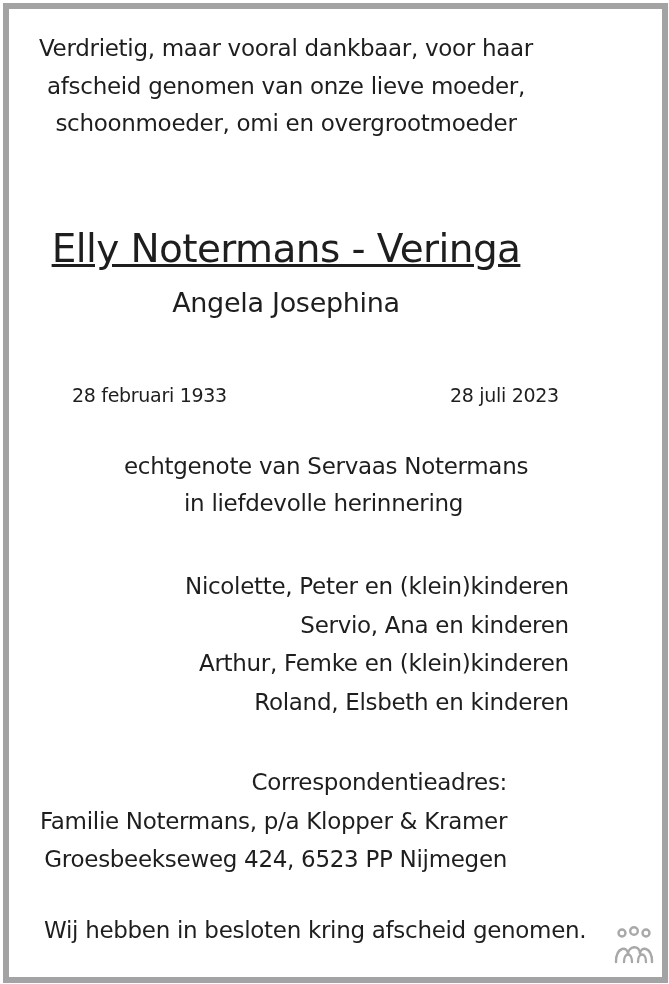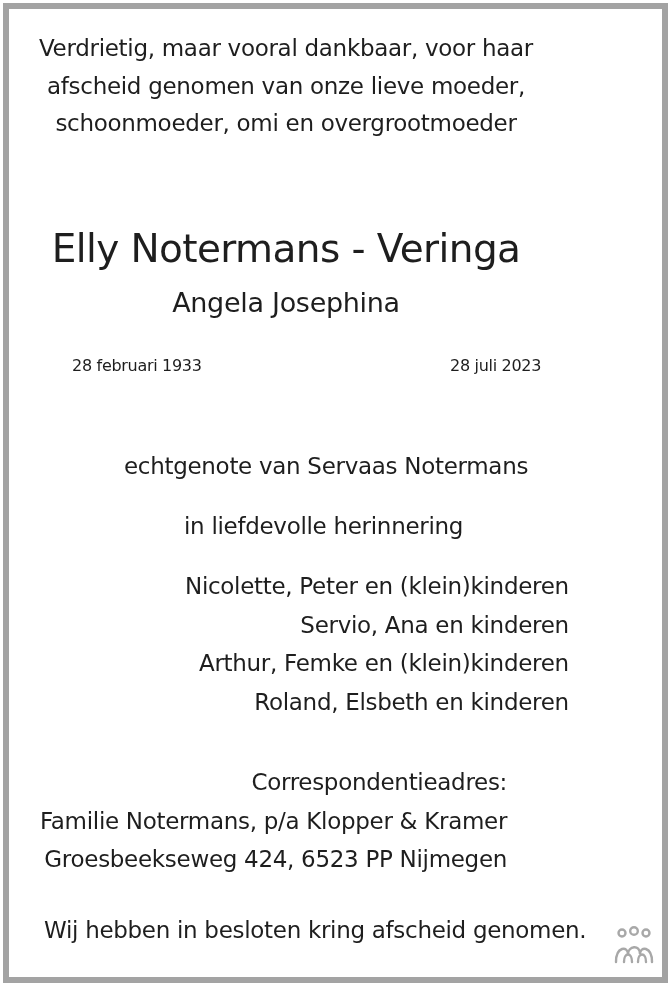--- a/index.html
+++ b/index.html
@@ -4,23 +4,23 @@
   <style>
     html, body { margin: 0; padding: 0; background: #ffffff; }
     body { width: 669px; height: 984px; position: relative; overflow: hidden; }
     .frame {
       position: absolute; left: 3px; top: 3px; width: 653px; height: 968px;
       border: 6px solid #a3a3a3; background: #fff; box-sizing: content-box;
     }
     .t { position: absolute; font-family: "DejaVu Sans", sans-serif; color: #1e1e1e; white-space: nowrap; letter-spacing: -0.3px; }
     .center { left: 0; width: 572px; text-align: center; }
     .intro { font-size: 23px; line-height: 37.5px; top: 30px; }
-    .name { font-size: 39px; top: 226px; letter-spacing: -0.6px; }
+    .name { font-size: 39px; top: 226px; letter-spacing: -0.6px; text-decoration: underline; }
     .second { font-size: 27px; top: 287px; }
-    .date { font-size: 16px; top: 356px; }
+    .date { font-size: 19px; top: 384px; }
     .body-text { font-size: 23px; text-align: right; }
     .icon { position: absolute; left: 612px; top: 924px; width: 46px; height: 46px; }
   </style>
 </head>
 <body>
 
 <div class="frame"></div>
 
 <div class="t center intro">
   <div>Verdrietig, maar vooral dankbaar, voor haar</div>
@@ -28,21 +28,21 @@
   <div>schoonmoeder, omi en overgrootmoeder</div>
 </div>
 
 <div class="t center name">Elly Notermans - Veringa</div>
 <div class="t center second">Angela Josephina</div>
 
 <div class="t date" style="left:72px;">28 februari 1933</div>
 <div class="t date" style="left:450px;">28 juli 2023</div>
 
 <div class="t body-text" style="left:124px; top:453px;">echtgenote van Servaas Notermans</div>
-<div class="t body-text" style="left:184px; top:490px;margin-top:23px;">in liefdevolle herinnering</div>
+<div class="t body-text" style="left:184px; top:490px;">in liefdevolle herinnering</div>
 
 <div class="t body-text" style="left:185px; top:567px; line-height:38.5px;">
   <div>Nicolette, Peter en (klein)kinderen</div>
   <div>Servio, Ana en kinderen</div>
   <div>Arthur, Femke en (klein)kinderen</div>
   <div>Roland, Elsbeth en kinderen</div>
 </div>
 
 <div class="t body-text" style="left:40px; top:763px; line-height:38.5px;">
   <div>Correspondentieadres:</div>

